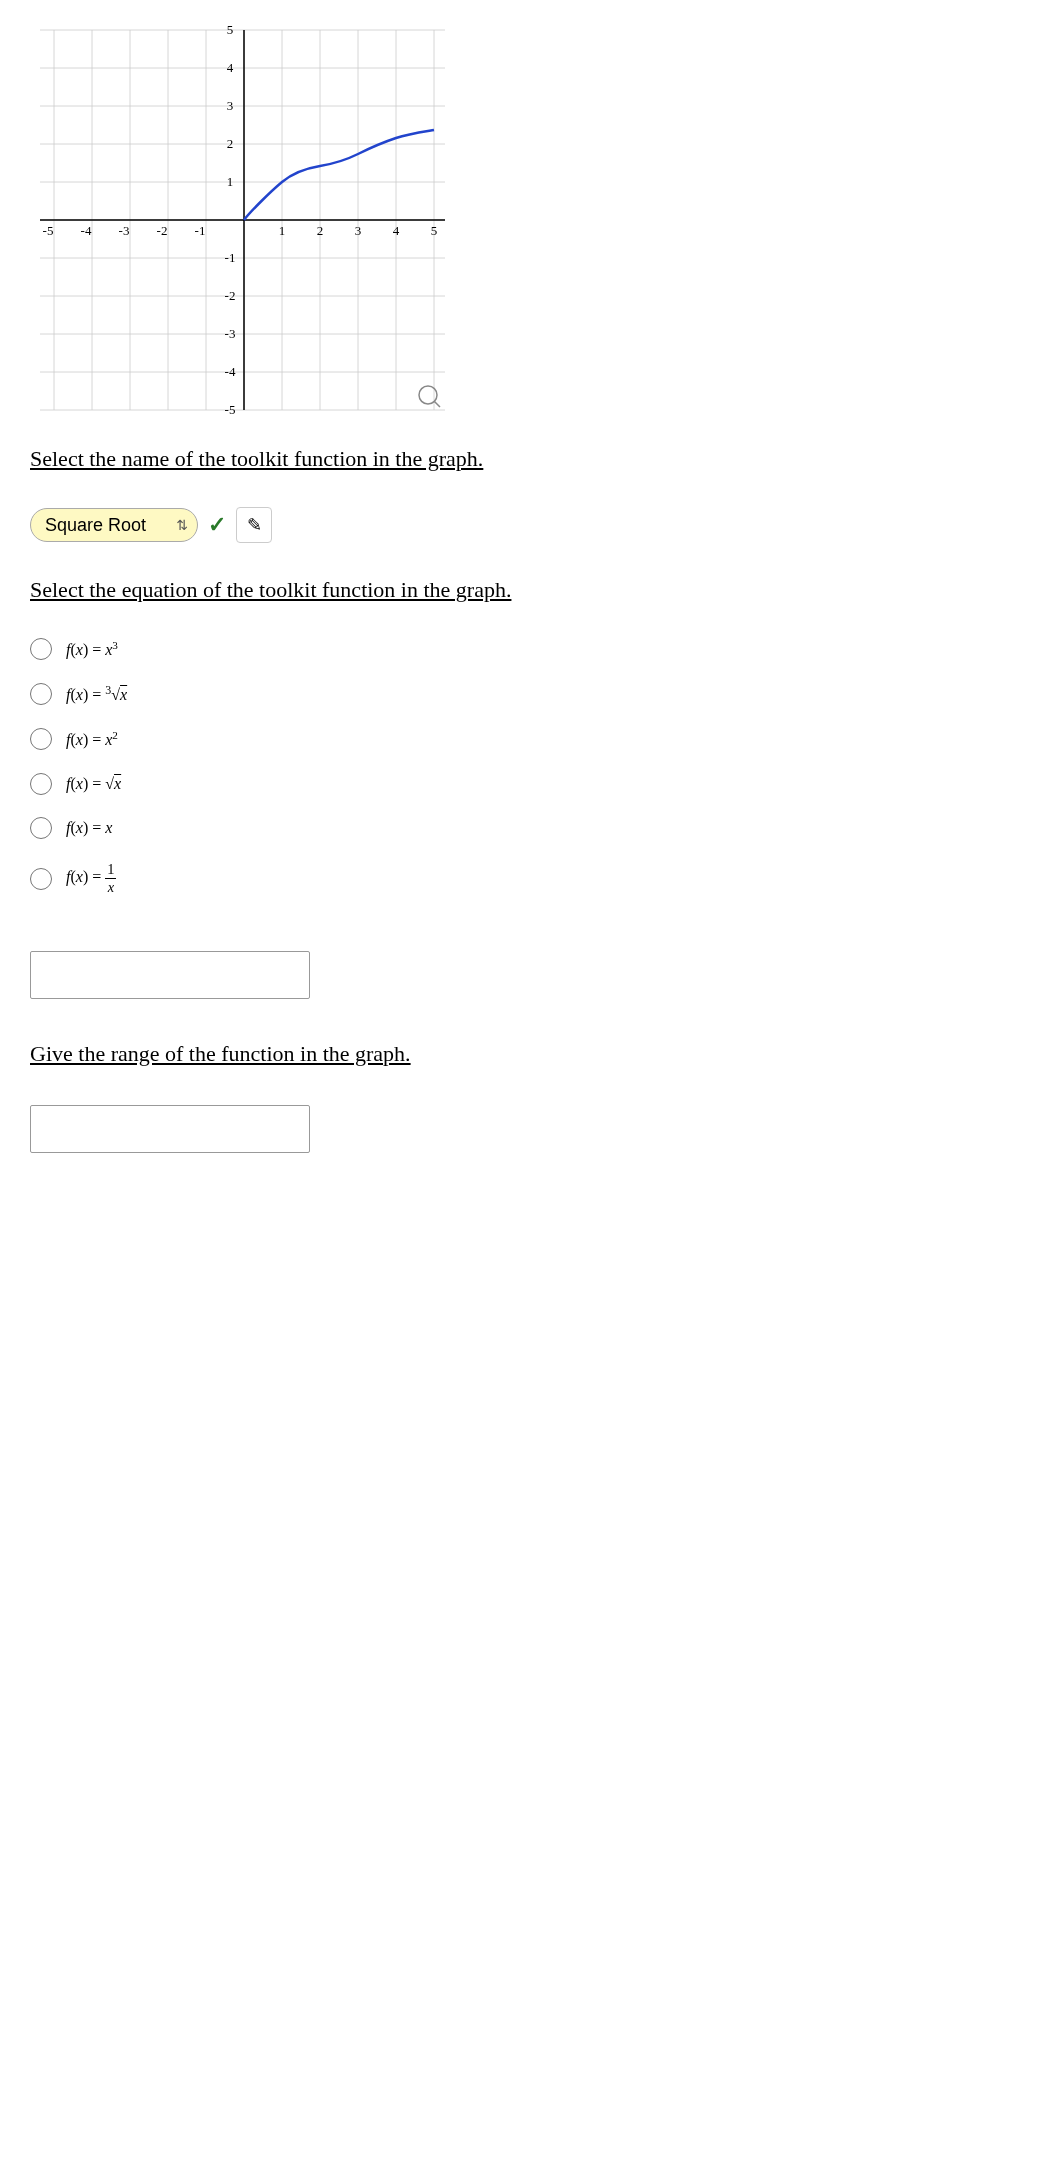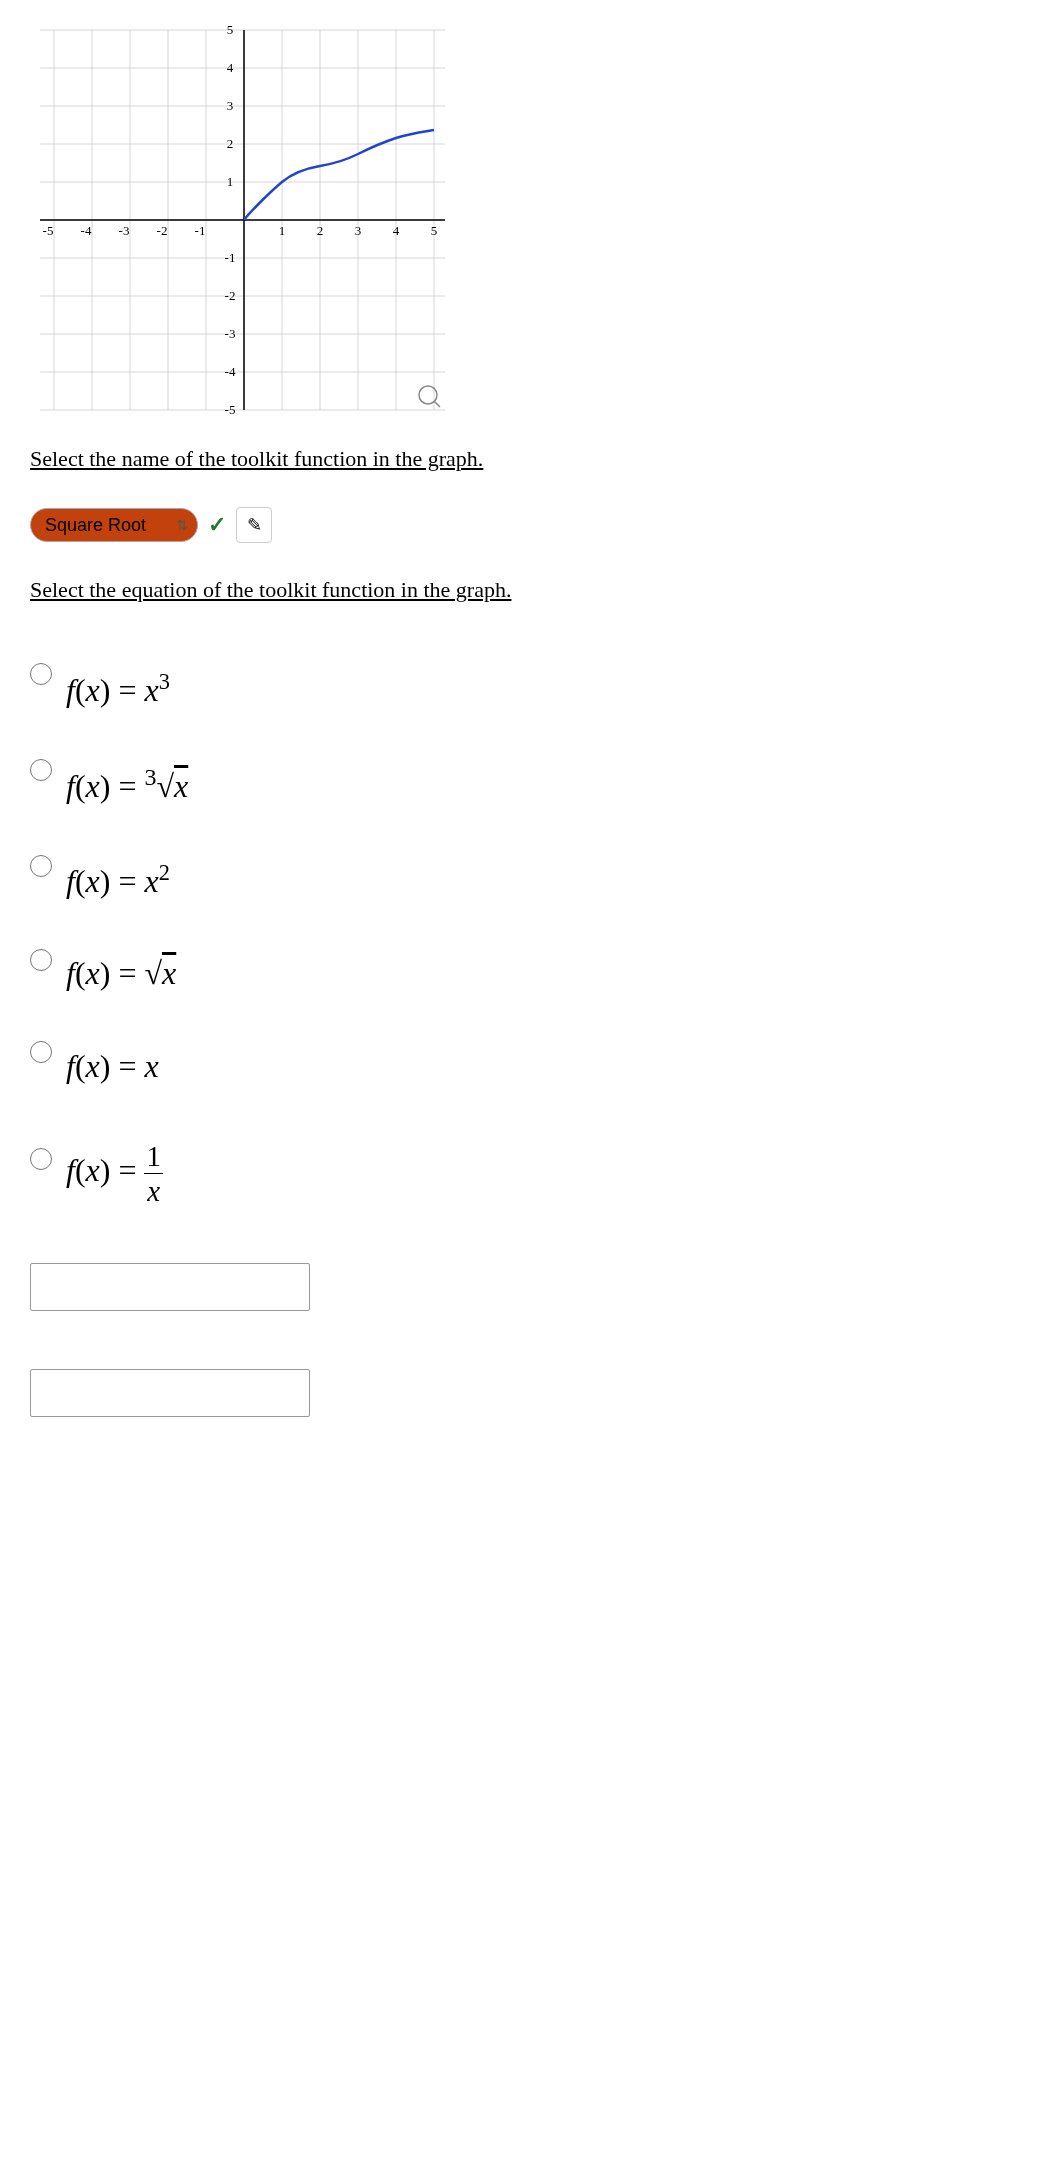--- a/index.html
+++ b/index.html
@@ -32,21 +32,21 @@
       align-items: center;
       gap: 10px;
       margin-bottom: 32px;
     }
     .dropdown-select {
       border: 1px solid #aaa;
       border-radius: 20px;
       padding: 6px 32px 6px 14px;
       font-size: 18px;
       appearance: none;
-      background: #c2410c;
+      background: #fef9c3;
       cursor: pointer;
       min-width: 160px;
       position: relative;
     }
     .dropdown-wrapper {
       position: relative;
       display: inline-block;
     }
     .dropdown-wrapper::after {
       content: '⇅';
@@ -86,23 +86,22 @@
       font-size: 24px;
       gap: 14px;
     }
     .radio-option input[type="radio"] {
       width: 22px;
       height: 22px;
       cursor: pointer;
       flex-shrink: 0;
     }
     .math-label {
-      font-size: 32px;
+      font-size: 16px;
       line-height: 1.3;
-      margin-top: 29px;
     }
 
     
     .input-field {
       border: 1px solid #999;
       border-radius: 2px;
       width: 280px;
       height: 48px;
       padding: 8px 12px;
       font-size: 18px;
@@ -277,15 +276,16 @@
   </div>
 
 </div>
 
 <div class="section-block">
   <br>
   <input type="text" class="input-field" value="" placeholder="" style="">
 </div>
 
 <div class="section-block">
+  <p class="question-text">Give the range of the function in the graph.</p>
   <br>
   <input type="text" class="input-field" value="" placeholder="" style="">
 </div>
 
 </body></html>

